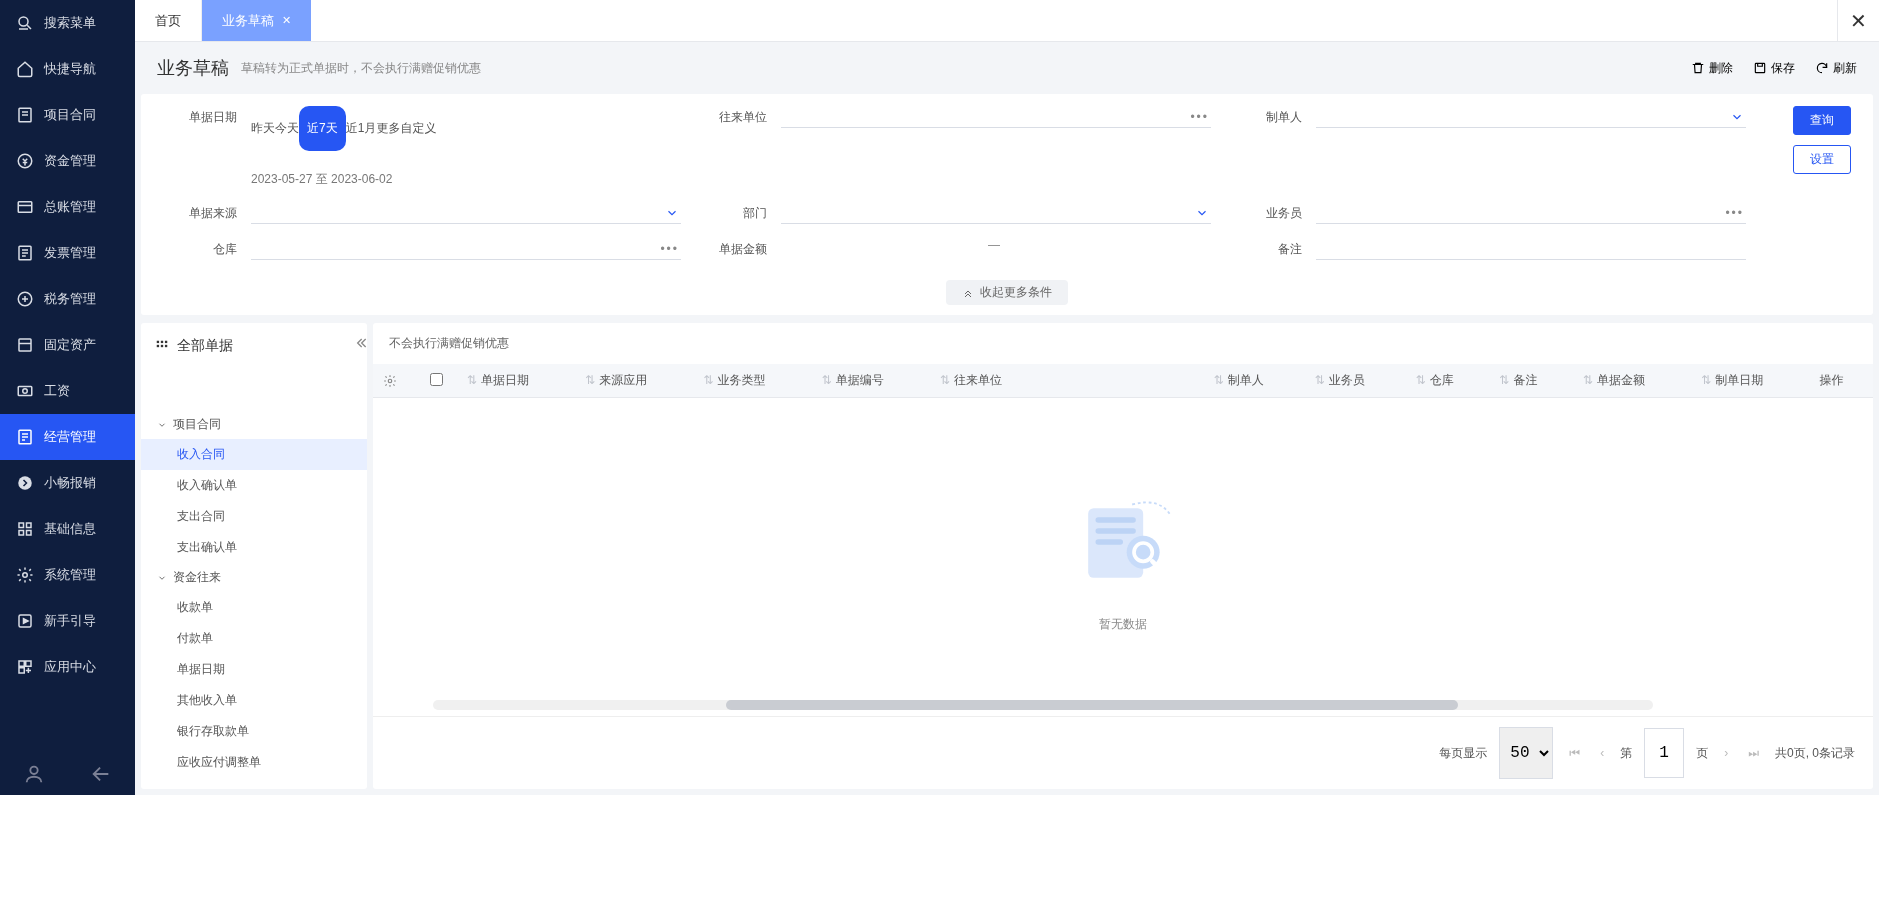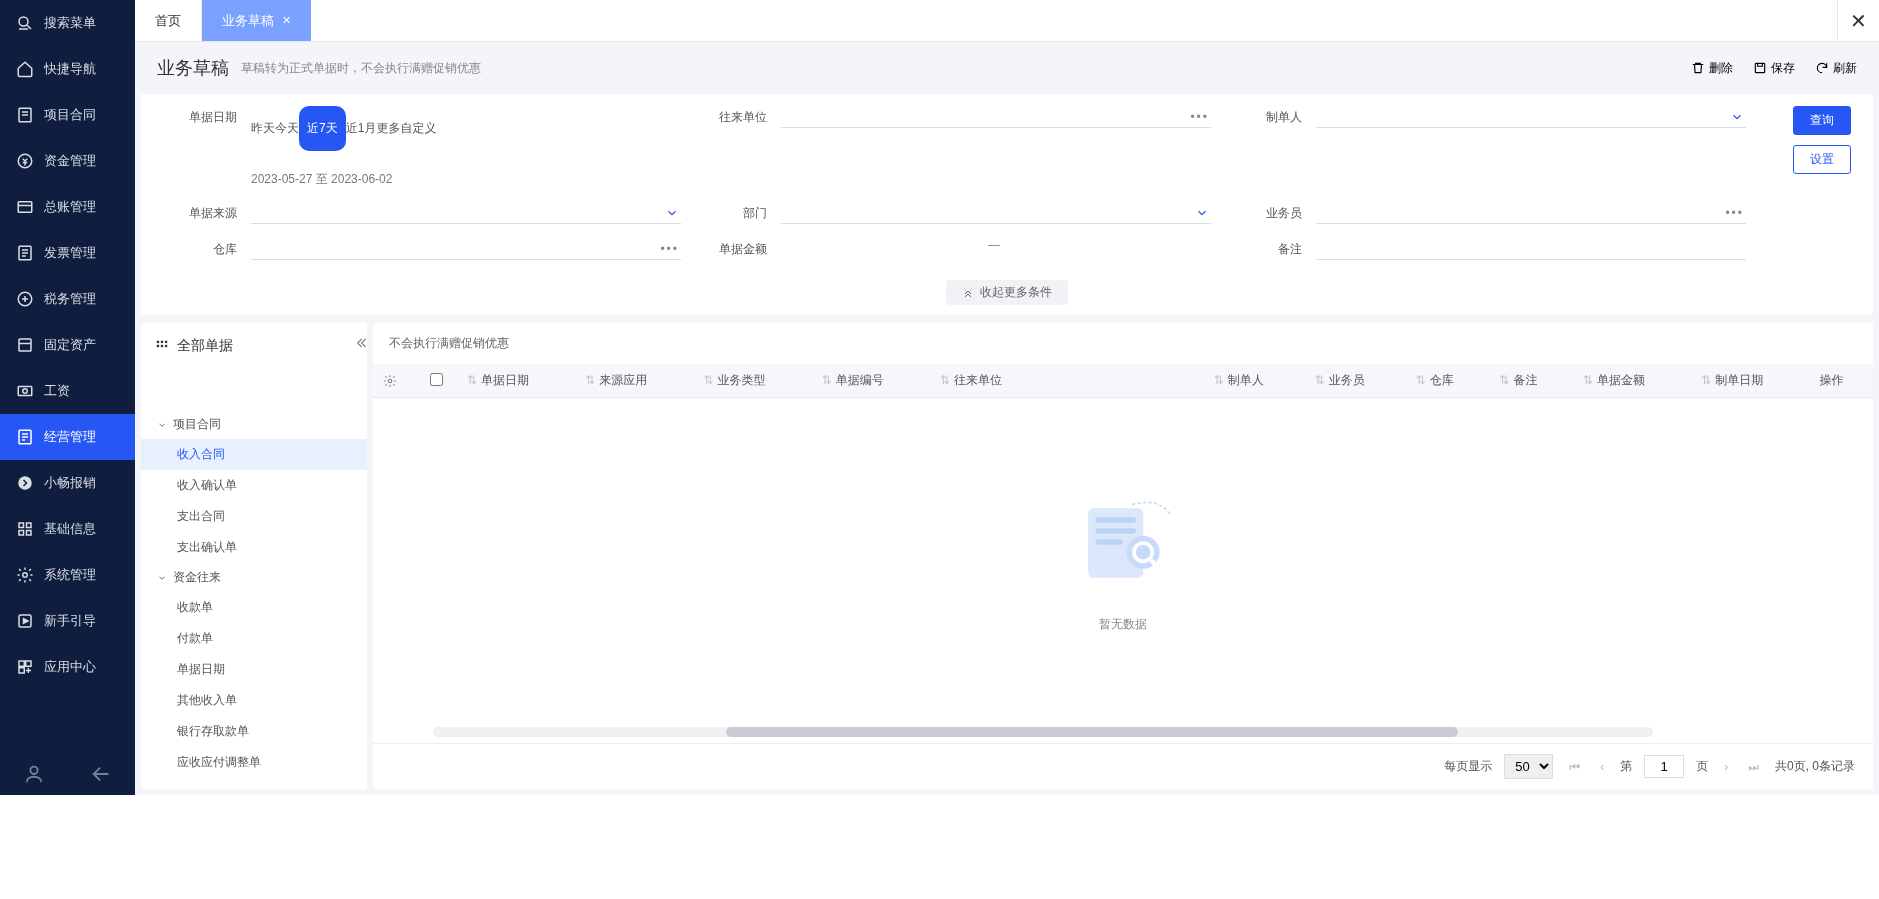--- a/index.html
+++ b/index.html
@@ -71,21 +71,21 @@
 table.grid { border-collapse: collapse; width: 100%; min-width: 1500px; }
 table.grid th { background: #f5f7fa; font-weight: 400; color: #555; padding: 8px 10px; border-bottom: 1px solid #e6e8ec; text-align: left; white-space: nowrap; }
 table.grid th .sort { color: #c0c4cc; margin-right: 4px; cursor: pointer; }
 table.grid th.cog { width: 42px; text-align: center; }
 table.grid th.chk { width: 42px; text-align: center; }
 .empty { text-align: center; padding: 90px 0 40px; color: #888; }
 .empty .ill { width: 110px; height: 110px; margin: 0 auto 18px; }
 .scroll-track { height: 10px; background: #f0f0f0; margin: 6px 220px 6px 60px; border-radius: 5px; position: relative; }
 .scroll-thumb { position: absolute; left: 24%; width: 60%; height: 100%; background: #c9ccd2; border-radius: 5px; }
 .pager { display: flex; align-items: center; justify-content: flex-end; gap: 12px; padding: 10px 18px; border-top: 1px solid #eee; color: #555; }
-.pager select, .pager input { border: 1px solid #d9dde5; padding: 3px 6px; font-size: 13px; }
+.pager select, .pager input { border: 1px solid #d9dde5; padding: 15px 6px; font-size: 16px; font-family: Liberation Mono, monospace; }
 .pager input { width: 40px; text-align: center; }
 .pager .pg-btn { cursor: pointer; color: #bbb; padding: 0 4px; }
 
 svg { display: block; }
 </style>
 </head>
 <body>
 
 <div class="app">
   <div class="nav">

